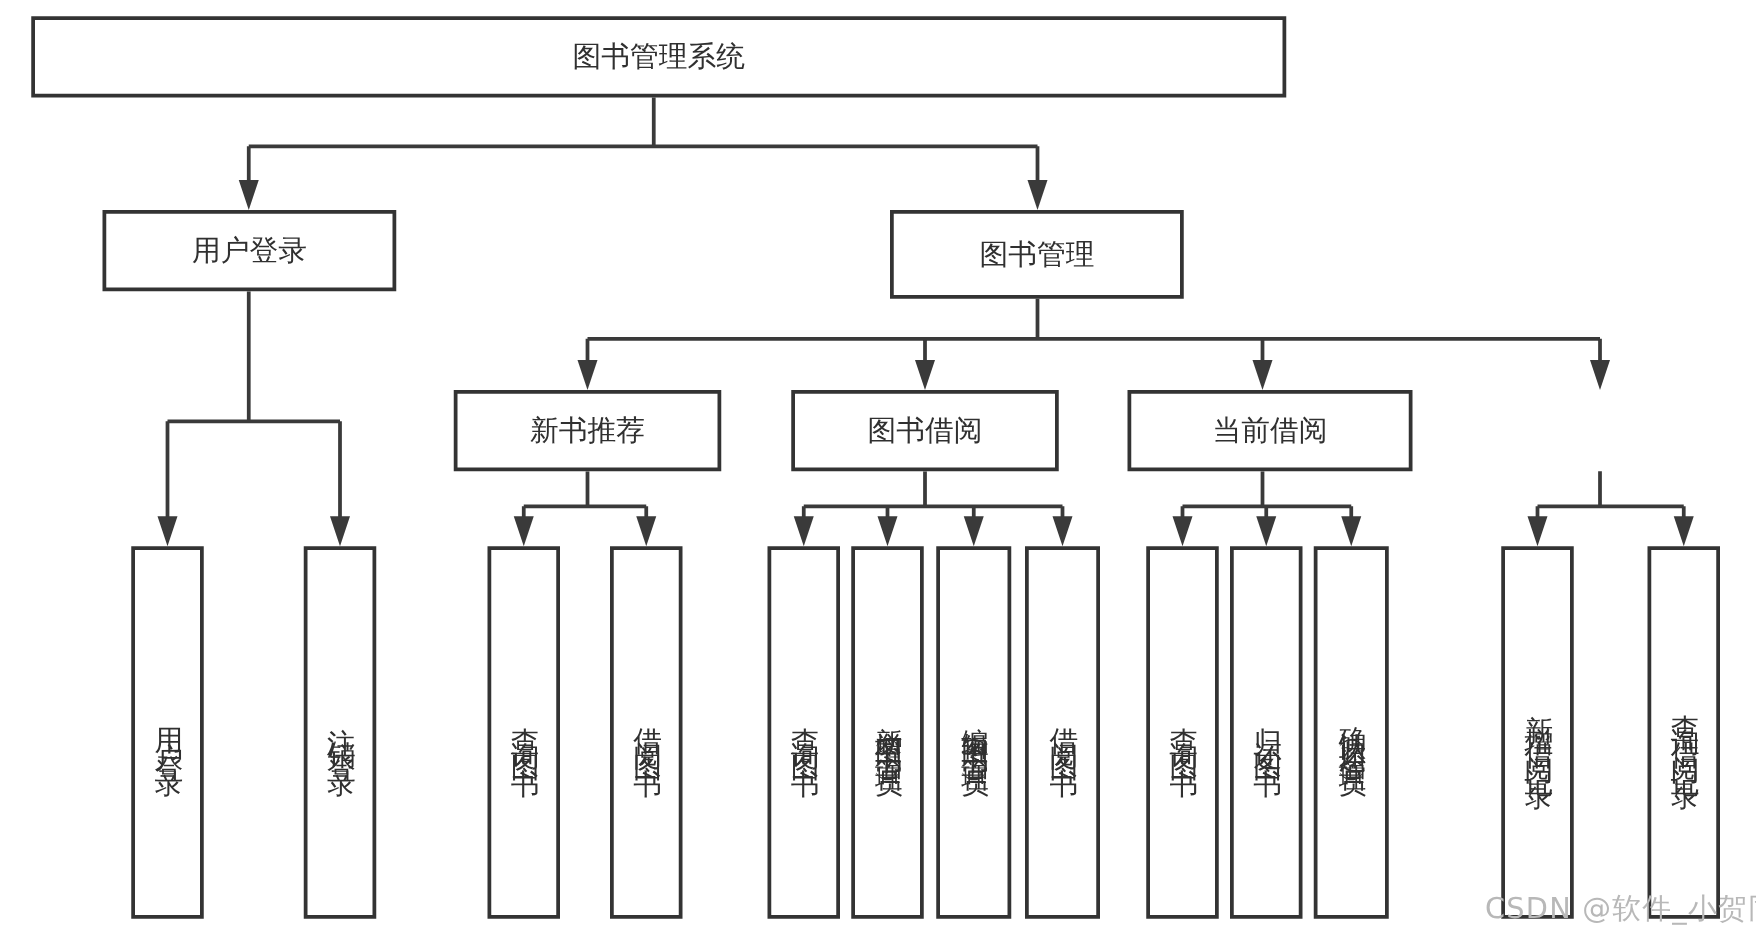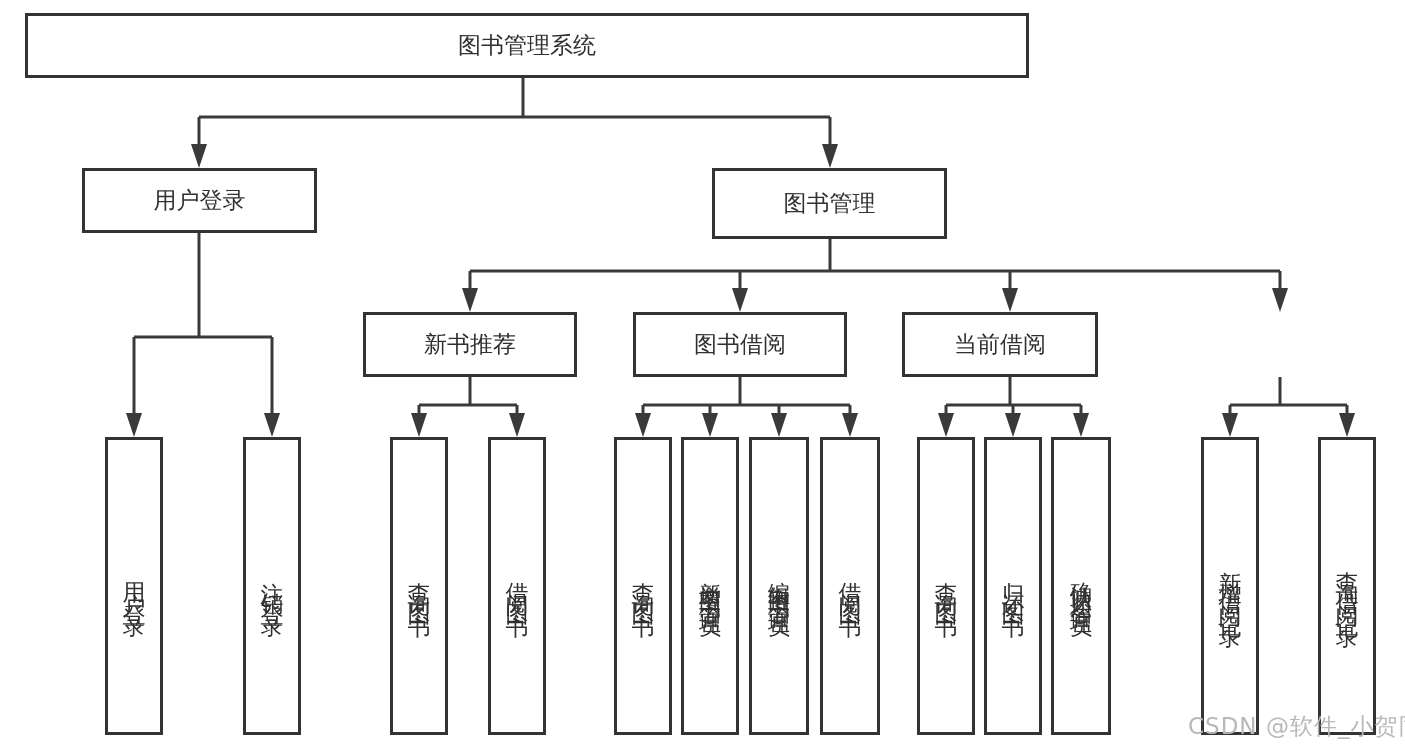--- a/index.html
+++ b/index.html
@@ -93,21 +93,21 @@
   <div class="box" style="left:712px;top:168px;width:235px;height:71px">
     <span>图书管理</span>
   </div>
 
   <div class="box" style="left:363px;top:312px;width:214px;height:65px">
     <span>新书推荐</span>
   </div>
   <div class="box" style="left:633px;top:312px;width:214px;height:65px">
     <span>图书借阅</span>
   </div>
-  <div class="box" style="left:902px;top:312px;width:196px;height:65px">
+  <div class="box" style="left:902px;top:312px;width:228px;height:65px">
     <span>当前借阅</span>
   </div>
 
   <div class="box v leaf" style="left:105px">
     <span>用户登录</span>
   </div>
   <div class="box v leaf" style="left:243px">
     <span>注销登录</span>
   </div>
 

